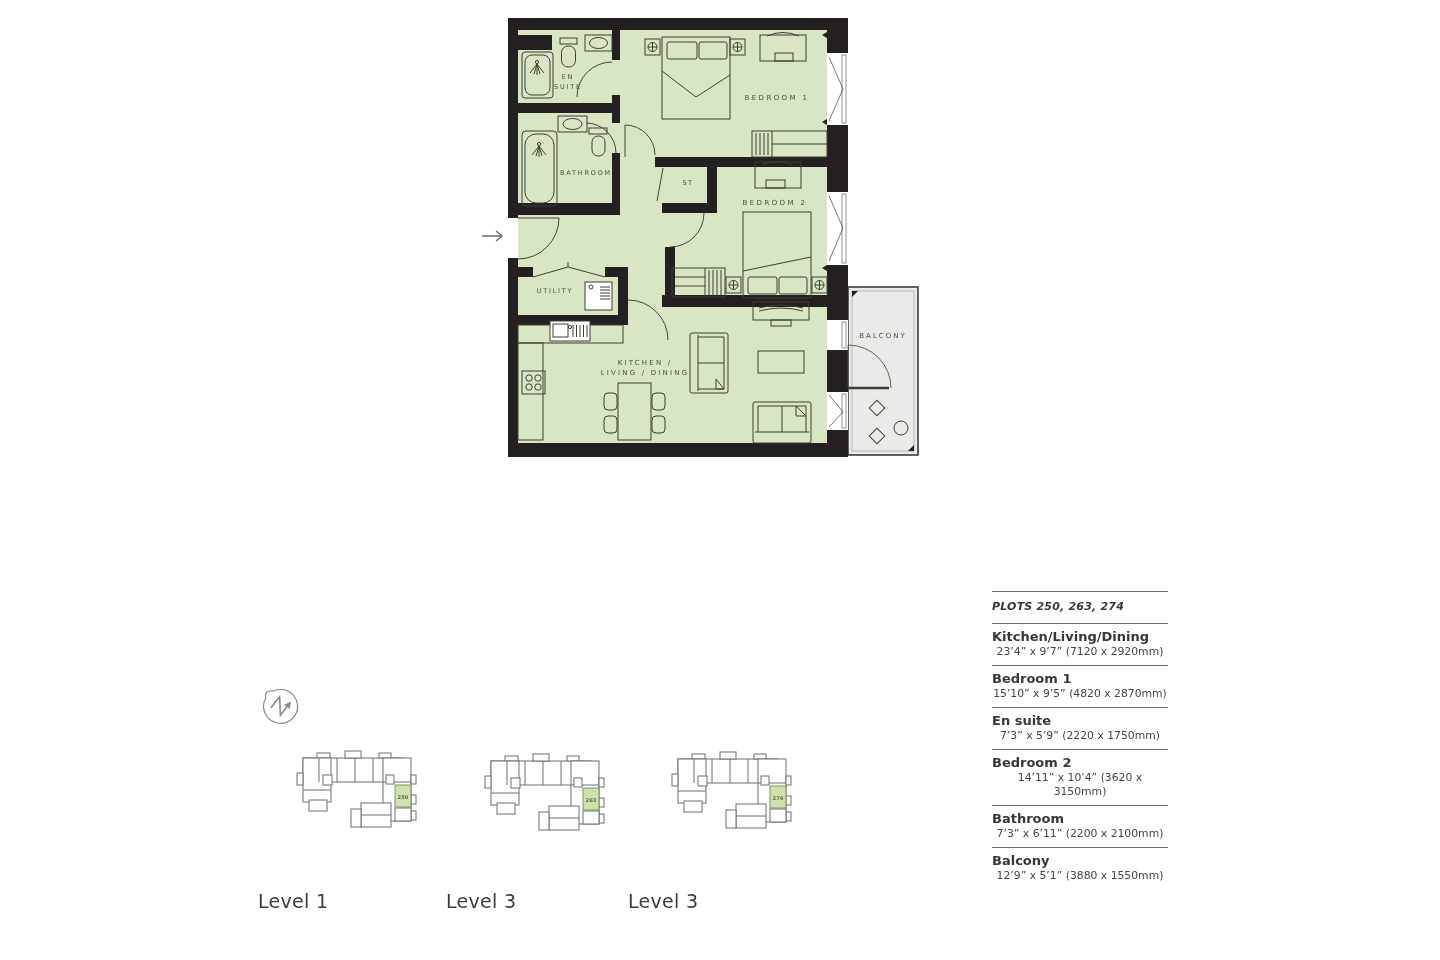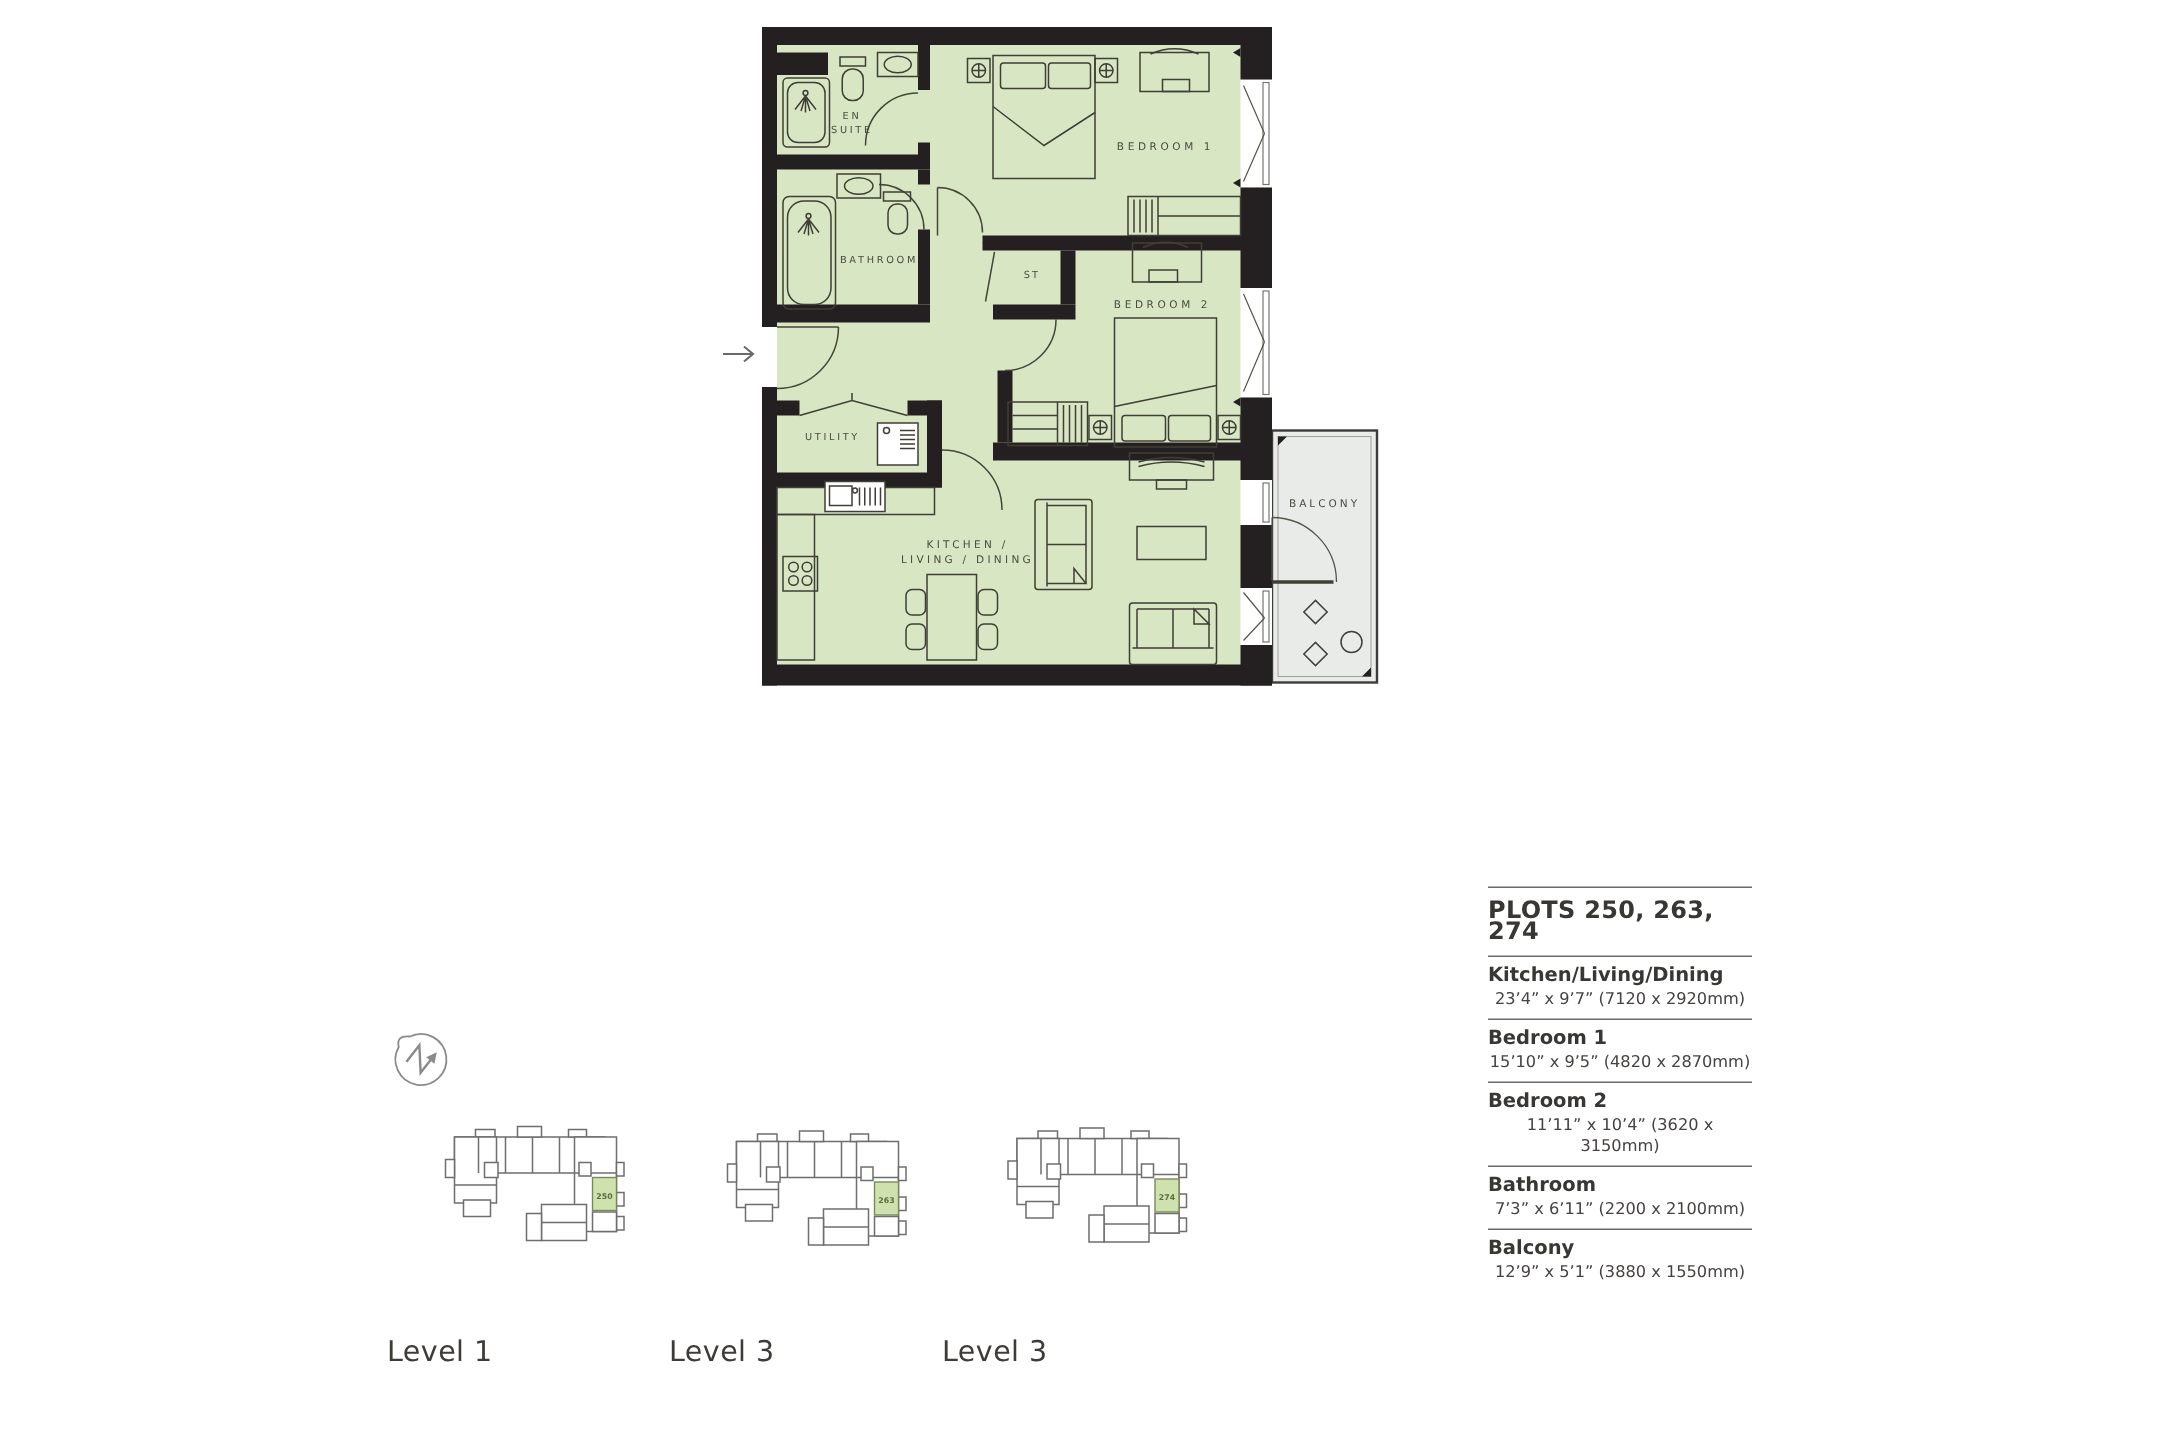--- a/index.html
+++ b/index.html
@@ -6,21 +6,21 @@
   #canvas{position:relative;width:1440px;height:960px;background:#ffffff;overflow:hidden;
           font-family:"DejaVu Sans","Liberation Sans",sans-serif;}
   .abs{position:absolute;}
   
   .plan-label{font-family:"DejaVu Sans",sans-serif;fill:#4b4b40;text-anchor:middle;}
   
   .lvl-label{position:absolute;font-size:19px;color:#3e3b38;letter-spacing:.3px;}
   
   .panel{position:absolute;left:992px;top:591px;width:176px;color:#393734;}
   .panel .title{border-top:1.5px solid #6b6b6b;border-bottom:1.5px solid #6b6b6b;
-                padding:8px 0 9px;font-weight:bold;font-size:16px;line-height:14px;letter-spacing:.2px;}
+                padding:8px 0 9px;font-weight:bold;font-size:11px;line-height:14px;letter-spacing:.2px;font-style:italic;}
   .panel .entry{border-bottom:1.5px solid #6b6b6b;padding:6px 0;}
   .panel .entry .nm{font-weight:bold;font-size:13px;line-height:14px;}
   .panel .entry .dm{font-size:10.8px;line-height:14px;margin-top:1px;color:#454240;text-align:center;}
   .panel .entry:last-child{border-bottom:none;}
 </style>
 </head>
 <body>
 
 <div id="canvas">
 
@@ -269,22 +269,26 @@
     <div class="title">PLOTS 250, 263, 274</div>
     <div class="entry">
       <div class="nm">Kitchen/Living/Dining</div>
       <div class="dm">23’4” x 9’7” (7120 x 2920mm)</div>
     </div>
     <div class="entry">
       <div class="nm">Bedroom 1</div>
       <div class="dm">15’10” x 9’5” (4820 x 2870mm)</div>
     </div>
     <div class="entry">
+      <div class="nm">En suite</div>
+      <div class="dm">7’3” x 5’9” (2220 x 1750mm)</div>
+    </div>
+    <div class="entry">
       <div class="nm">Bedroom 2</div>
-      <div class="dm">11’11” x 10’4” (3620 x 3150mm)</div>
+      <div class="dm">14’11” x 10’4” (3620 x 3150mm)</div>
     </div>
     <div class="entry">
       <div class="nm">Bathroom</div>
       <div class="dm">7’3” x 6’11” (2200 x 2100mm)</div>
     </div>
     <div class="entry">
       <div class="nm">Balcony</div>
       <div class="dm">12’9” x 5’1” (3880 x 1550mm)</div>
     </div>
   </div>

